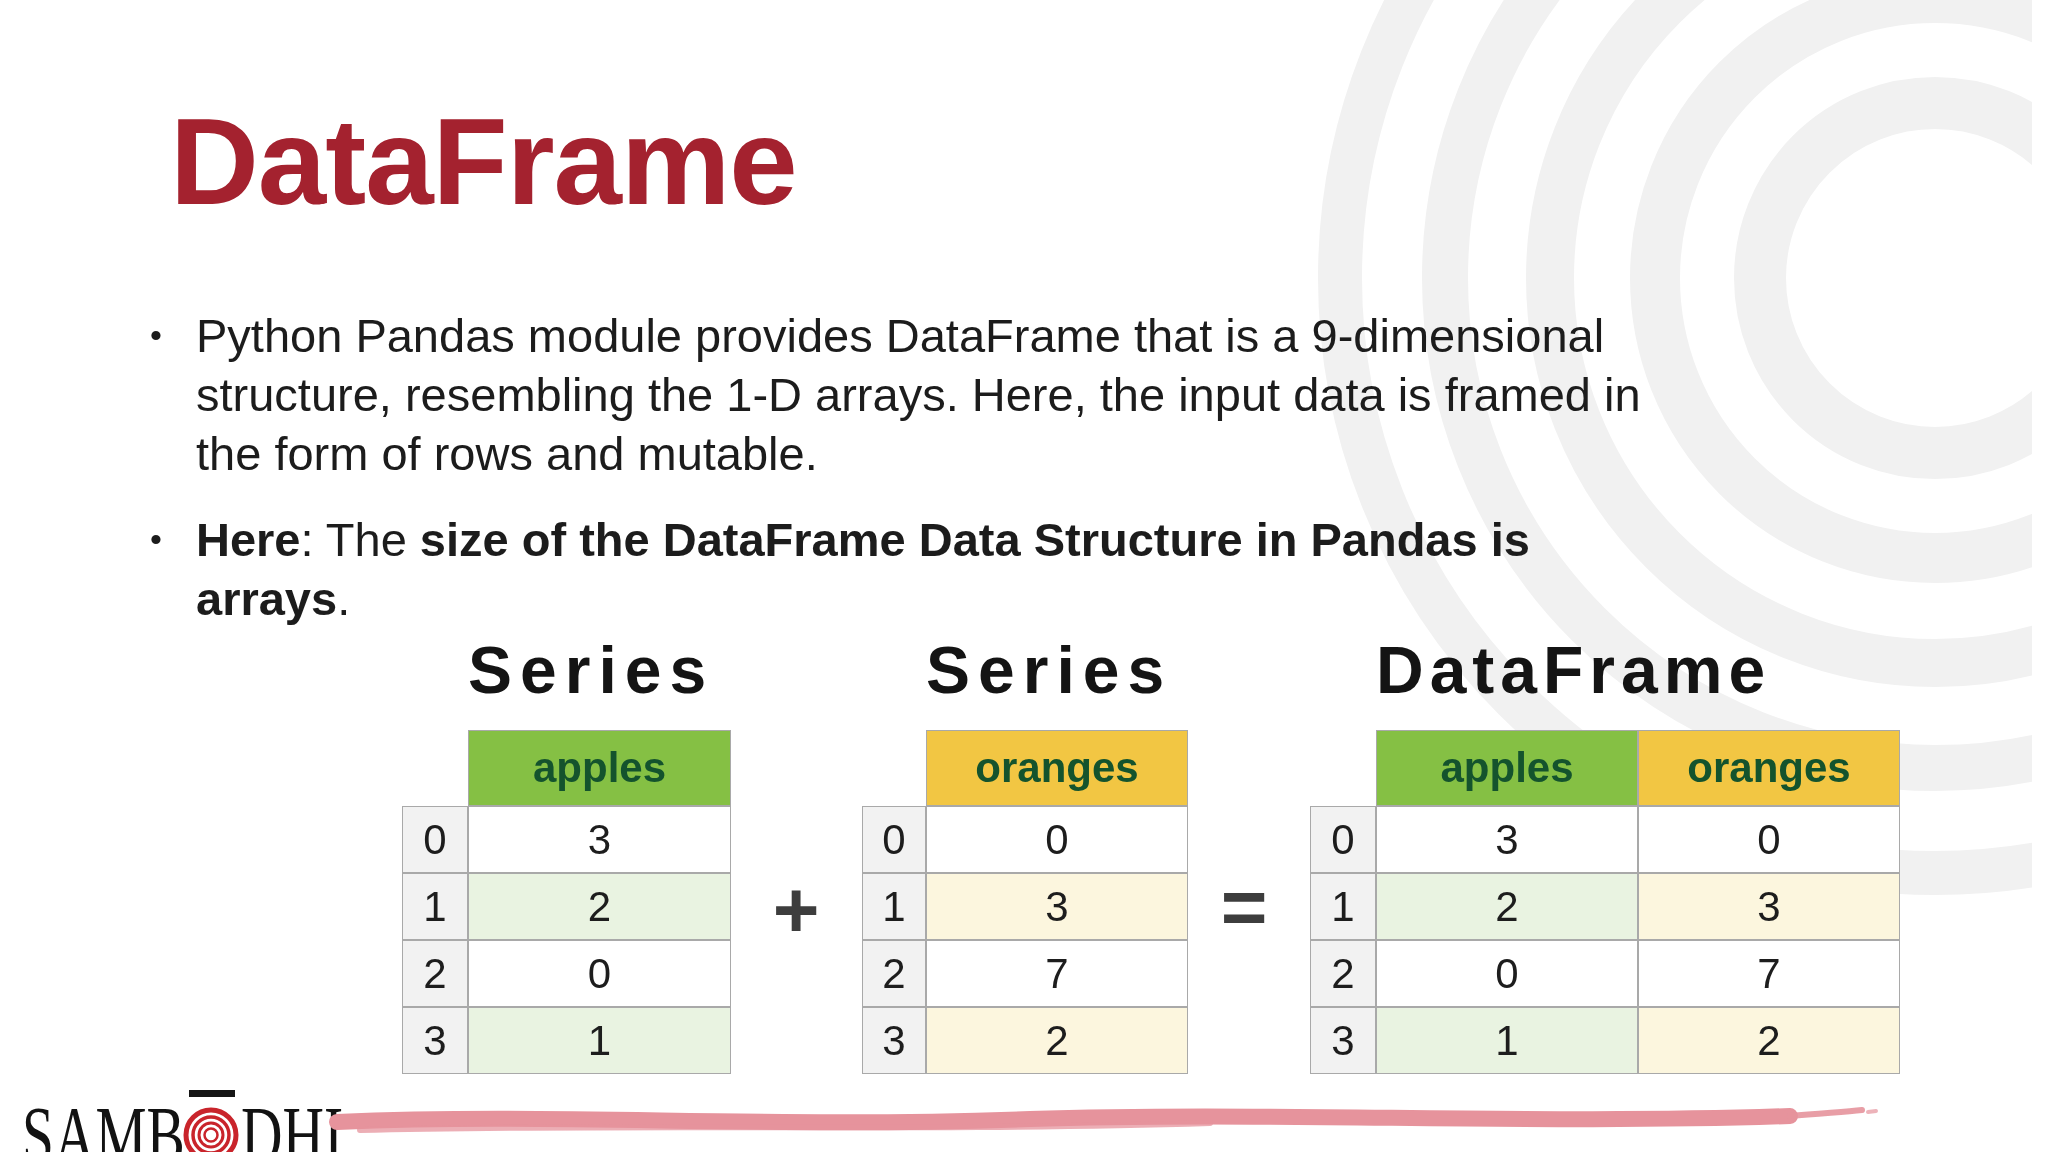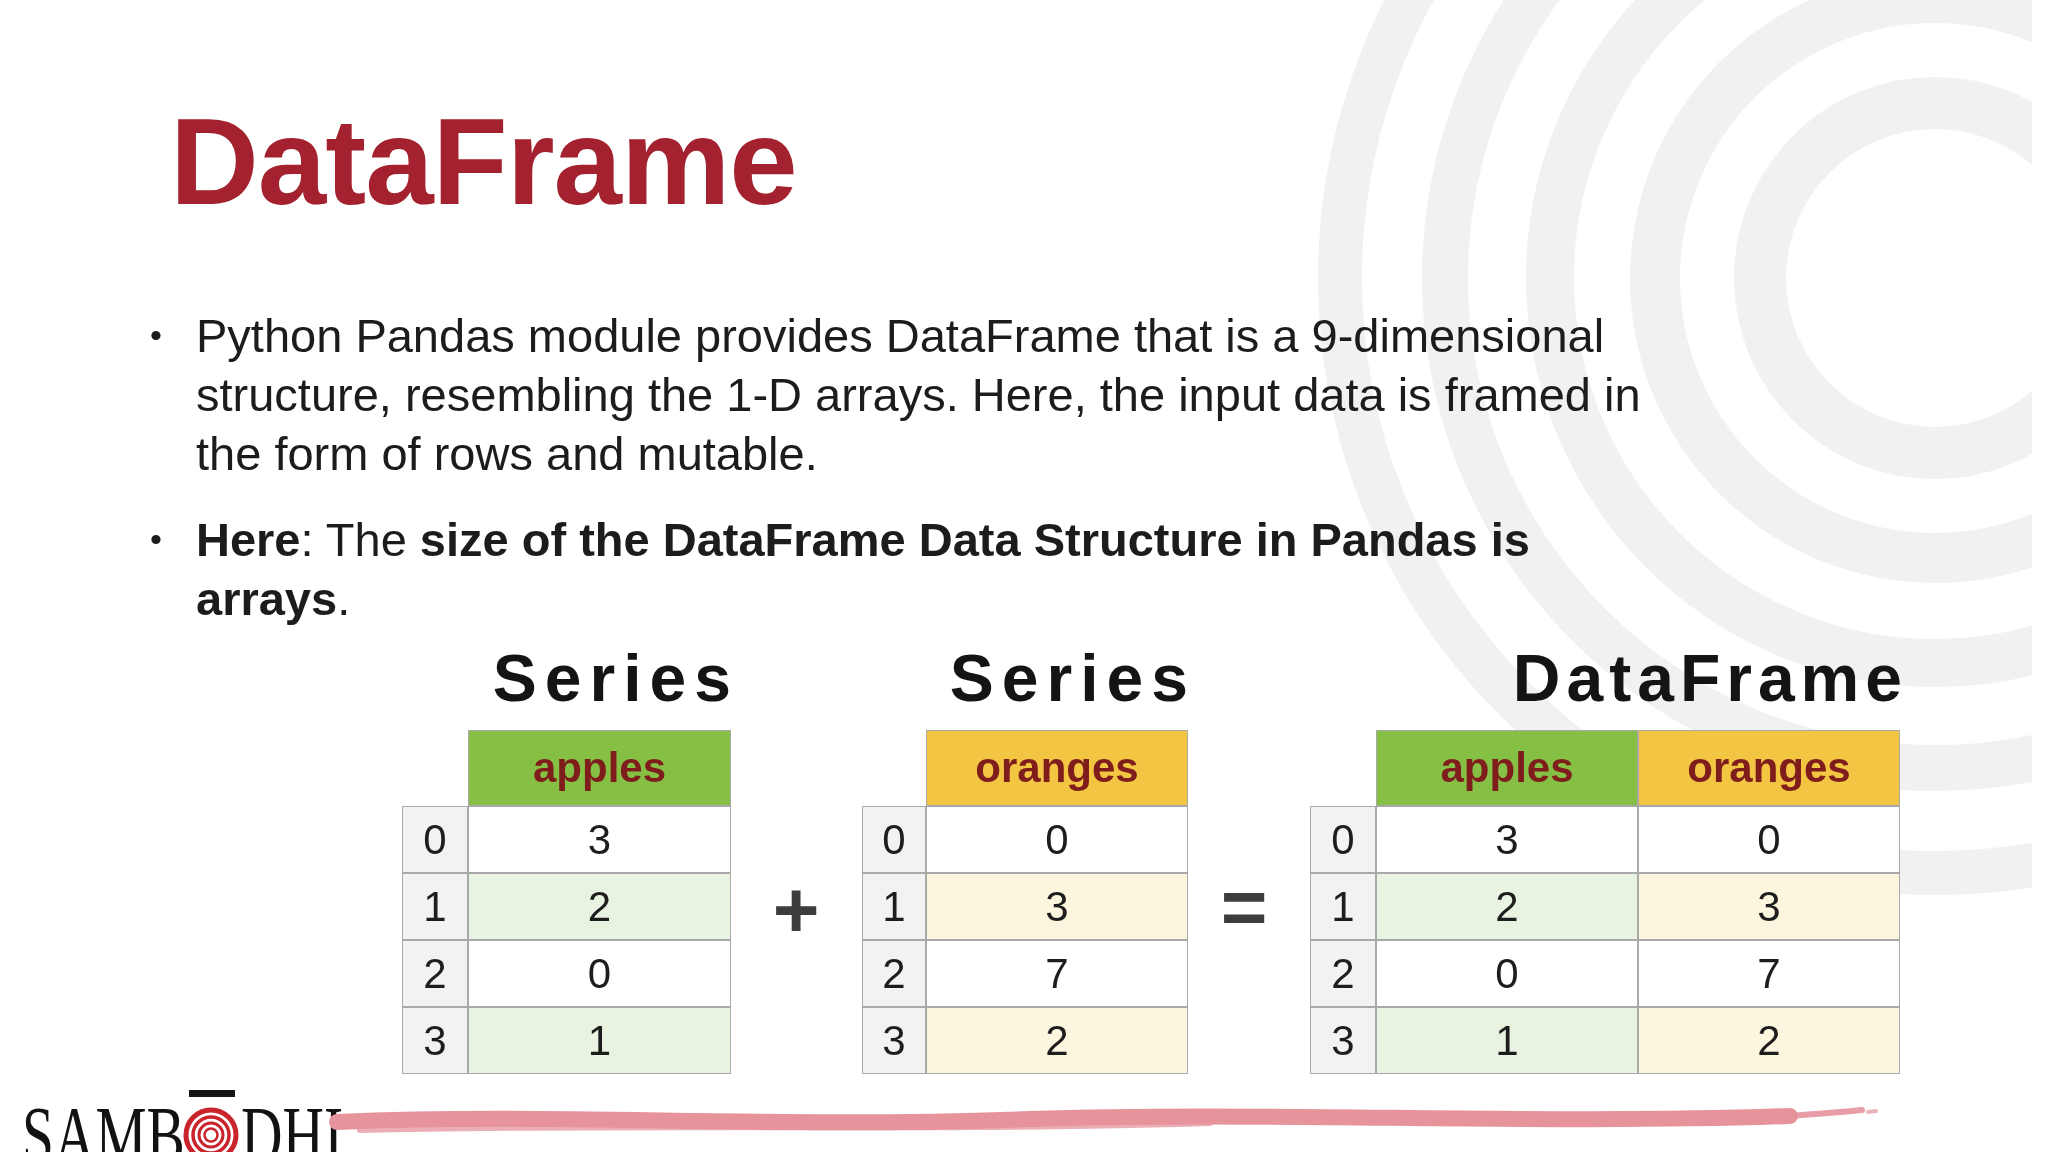--- a/index.html
+++ b/index.html
@@ -12,38 +12,38 @@
     position:absolute;left:170px;top:94px;margin:0;
     font-size:123px;font-weight:700;letter-spacing:-1px;line-height:1.1;
   }
   .bullets{position:absolute;left:150px;top:306px;width:1780px;color:#1c1c1c;
     font-size:47px;line-height:59px;}
   .bullet{display:flex;align-items:flex-start;}
   .bullet + .bullet{margin-top:27px;}
   .dot{flex:none;width:46px;font-size:34px;line-height:59px;}
   .lines div{white-space:nowrap;}
   .tbl-heading{
-    position:absolute;top:634px;height:72px;line-height:72px;margin:8px;
-    text-align:right;font-weight:700;font-size:66px;letter-spacing:8px;color:#141414;
+    position:absolute;top:634px;height:72px;line-height:72px;margin:0;
+    text-align:left;font-weight:700;font-size:66px;letter-spacing:8px;color:#141414;
   }
   .h1{left:468px;width:263px;}
   .h2{left:926px;width:262px;}
   .h3{left:1376px;width:524px;letter-spacing:6px;}
   .op{position:absolute;width:100px;height:100px;line-height:100px;
     text-align:center;font-weight:700;font-size:80px;}
   .plus{left:746px;top:860px;}
   .equals{left:1194px;top:857px;}
   .df-table{position:absolute;top:730px;display:grid;grid-template-rows:76px repeat(4,67px);}
   .t1{left:402px;grid-template-columns:66px 263px;}
   .t2{left:862px;grid-template-columns:64px 262px;}
   .t3{left:1310px;grid-template-columns:66px 262px 262px;}
   .cell{display:flex;align-items:center;justify-content:center;
     border:1px solid #A9A9A9;font-size:42px;color:#1d1d1d;background:#fff;}
   .stub{border:none;background:transparent;}
-  .colhead{font-weight:700;font-size:42px;color:#7f1d1d;}
+  .colhead{font-weight:700;font-size:42px;color:#14532d;}
   .logo{position:absolute;left:22px;top:1080px;width:340px;height:110px;}
   .logo .run{position:absolute;top:9px;font-family:"Liberation Serif",serif;
     font-size:82px;color:#121212;transform:scaleX(0.70);transform-origin:0 0;white-space:nowrap;}
   .run1{left:0;}
   .run2{left:219px;}
   .logo-o{position:absolute;left:160px;top:26px;}
   .macron{position:absolute;left:167px;top:10px;width:46px;height:7px;background:#151515;}
   .logo-rule{position:absolute;left:0;top:96px;width:315px;height:2px;}
 </style>
 </head>

